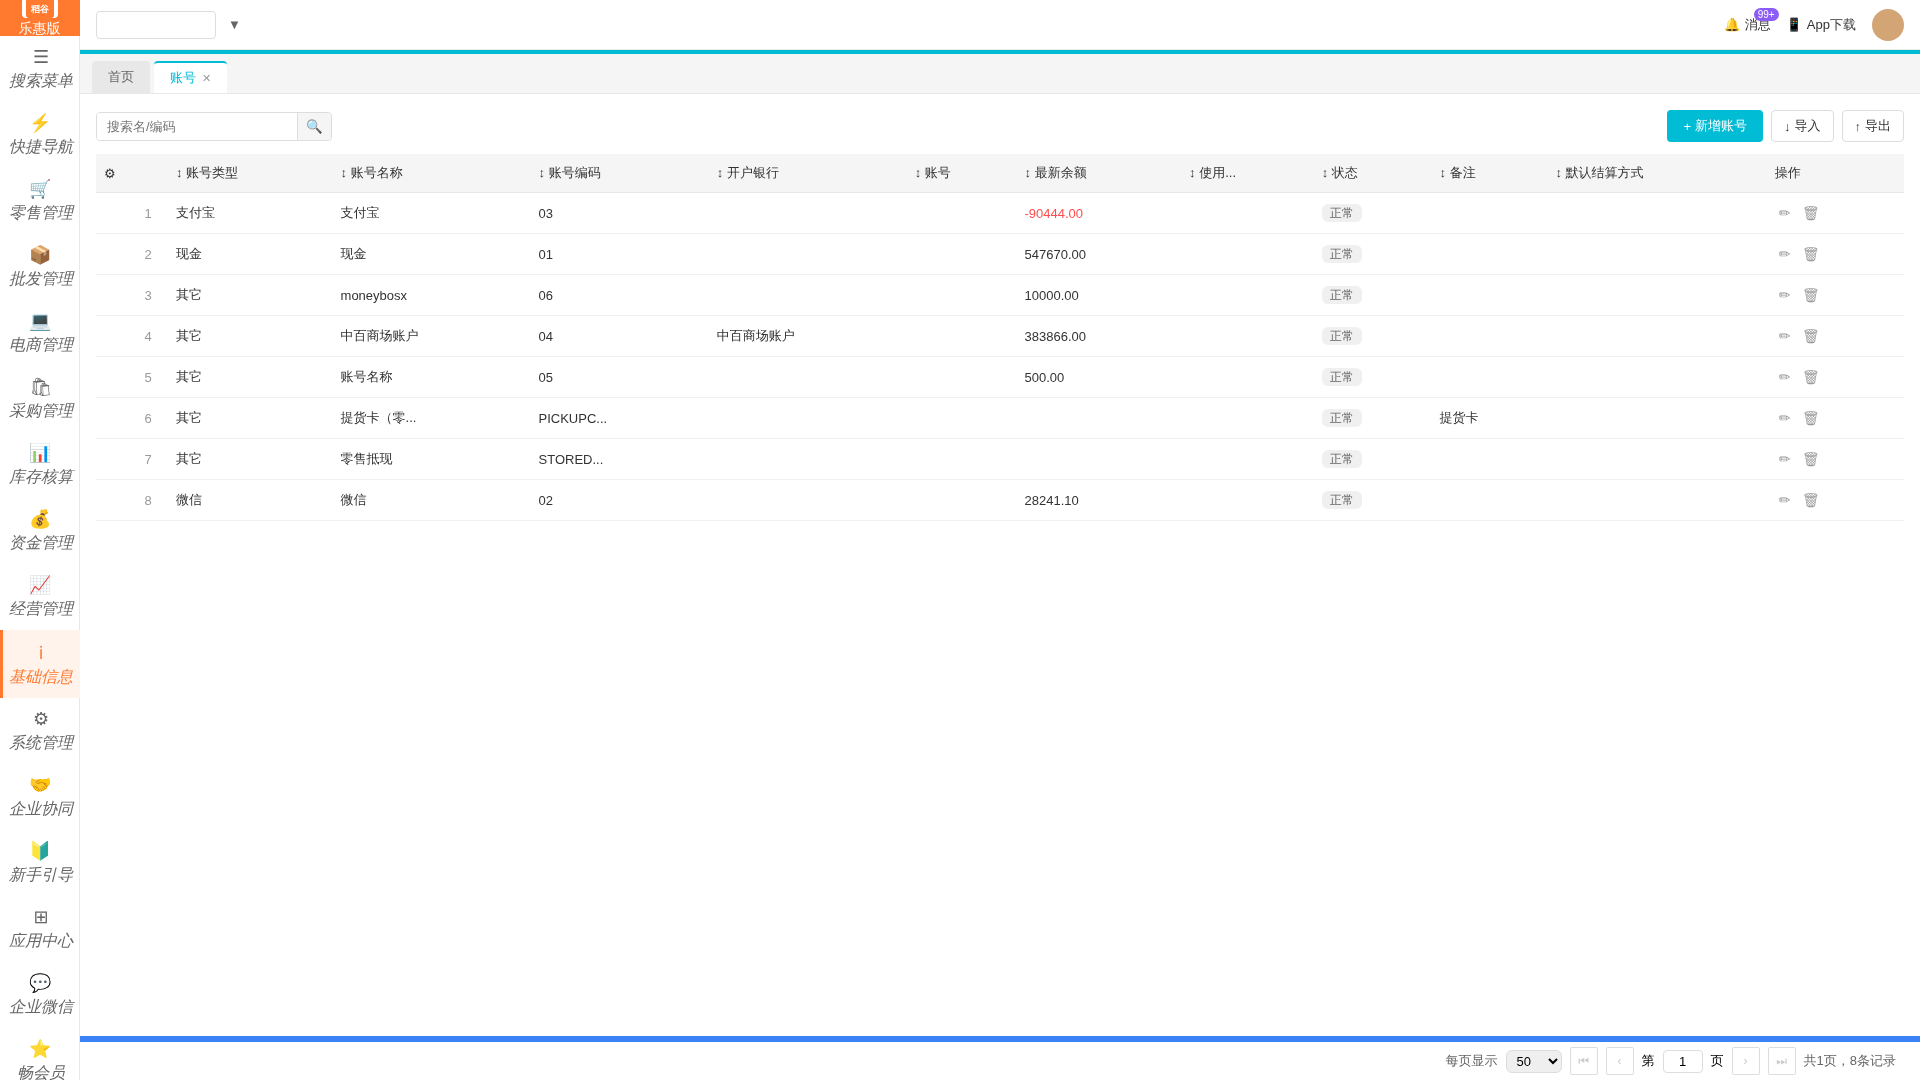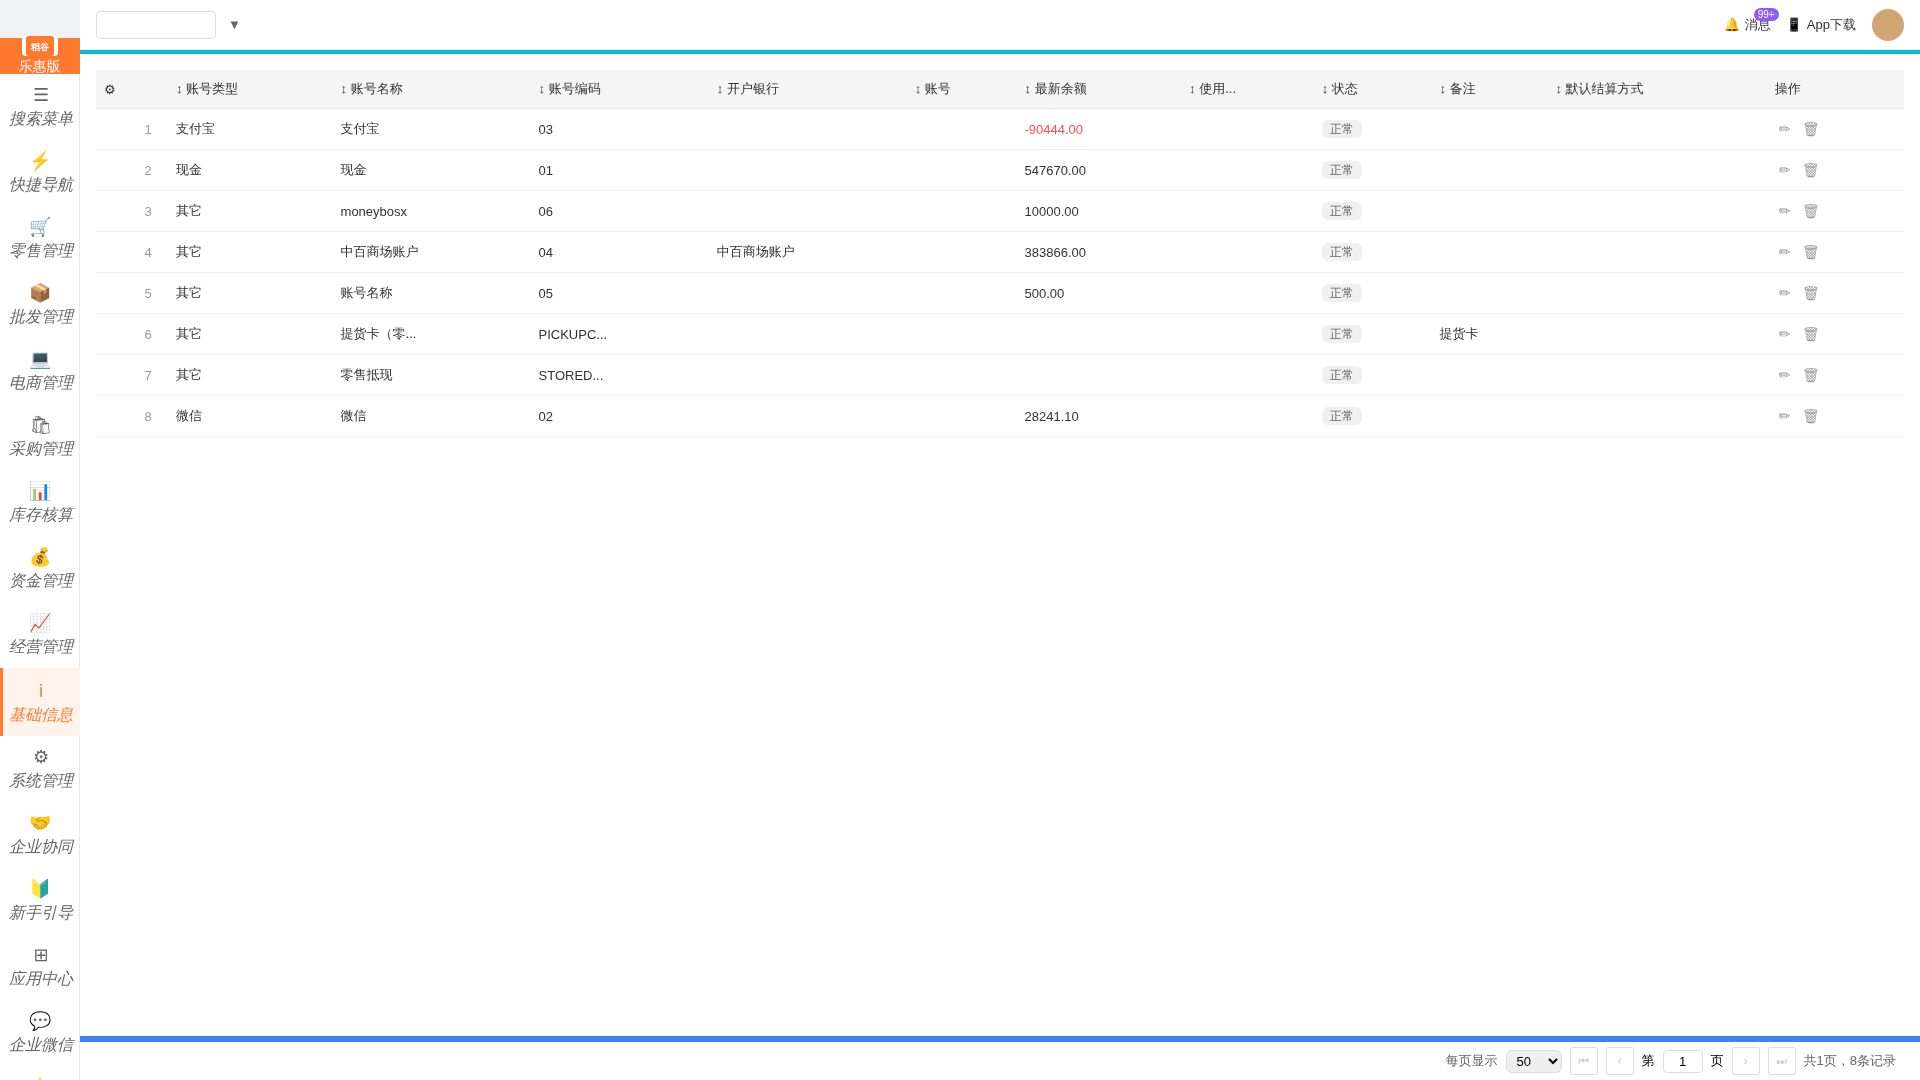--- a/index.html
+++ b/index.html
@@ -1,19 +1,19 @@
 <!DOCTYPE html>
 <html><head>
   <meta charset="utf-8">
   <style>
     * { margin: 0; padding: 0; box-sizing: border-box; }
     body { font-family: "Microsoft YaHei", "PingFang SC", sans-serif; font-size: 13px; background: #f0f2f5; display: flex; height: 1080px; width: 1920px; overflow: hidden; }
 
     
-    .sidebar { width: 80px; background: #fff; display: flex; flex-direction: column; align-items: center; border-right: 1px solid #e8e8e8; flex-shrink: 0; margin-top: 38px; }
+    .sidebar { width: 80px; background: #fff; display: flex; flex-direction: column; align-items: center; border-right: 1px solid #e8e8e8; flex-shrink: 0; }
     .sidebar-logo { width: 80px; height: 50px; background: #ff7a2f; display: flex; align-items: center; justify-content: center; }
     .sidebar-logo-inner { width: 48px; height: 36px; background: #ff7a2f; display: flex; flex-direction: column; align-items: center; justify-content: center; }
     .logo-icon { width: 36px; height: 28px; background: #fff; border-radius: 4px; display: flex; align-items: center; justify-content: center; }
     .logo-text { color: #fff; font-size: 14px; margin-top: 2px; }
     .sidebar-item { width: 80px; padding: 10px 0; display: flex; flex-direction: column; align-items: center; cursor: pointer; color: #666; font-size: 12px; border-left: 3px solid transparent; }
     .sidebar-item.active { background: #fff3ec; color: #ff7a2f; border-left: 3px solid #ff7a2f; }
     .sidebar-item .icon { font-size: 18px; margin-bottom: 3px; }
     .sidebar-item-label { font-size: 16px; font-style: italic; }
 
     
@@ -168,23 +168,54 @@
       <div class="app-btn">
         <span>📱</span>
         <span>App下载</span>
       </div>
       <div class="avatar"></div>
     </div>
   </div>
 
   <div class="teal-bar"></div>
 
+  <div class="tab-bar">
+    <div class="tab">
+      <span>首页</span>
+    </div>
+    <div class="tab active">
+      <span>账号</span>
+      <span class="tab-close">✕</span>
+    </div>
+  </div>
 
   <div class="page-content">
 
+    <div class="toolbar">
+      <div class="search-box">
+        <input class="search-input" type="text" placeholder="搜索名/编码" style="">
+        <button class="search-btn">
+          <span>🔍</span>
+        </button>
+      </div>
+      <div class="toolbar-right">
+        <button class="btn-primary">
+          <span>+</span>
+          <span>新增账号</span>
+        </button>
+        <button class="btn-secondary">
+          <span>↓</span>
+          <span>导入</span>
+        </button>
+        <button class="btn-secondary">
+          <span>↑</span>
+          <span>导出</span>
+        </button>
+      </div>
+    </div>
 
     <table class="data-table">
       <thead>
         <tr>
           <th class="col-settings">⚙</th>
           <th style="width:40px"></th>
           <th>
             <span>↕ 账号类型</span>
           </th>
           <th>

